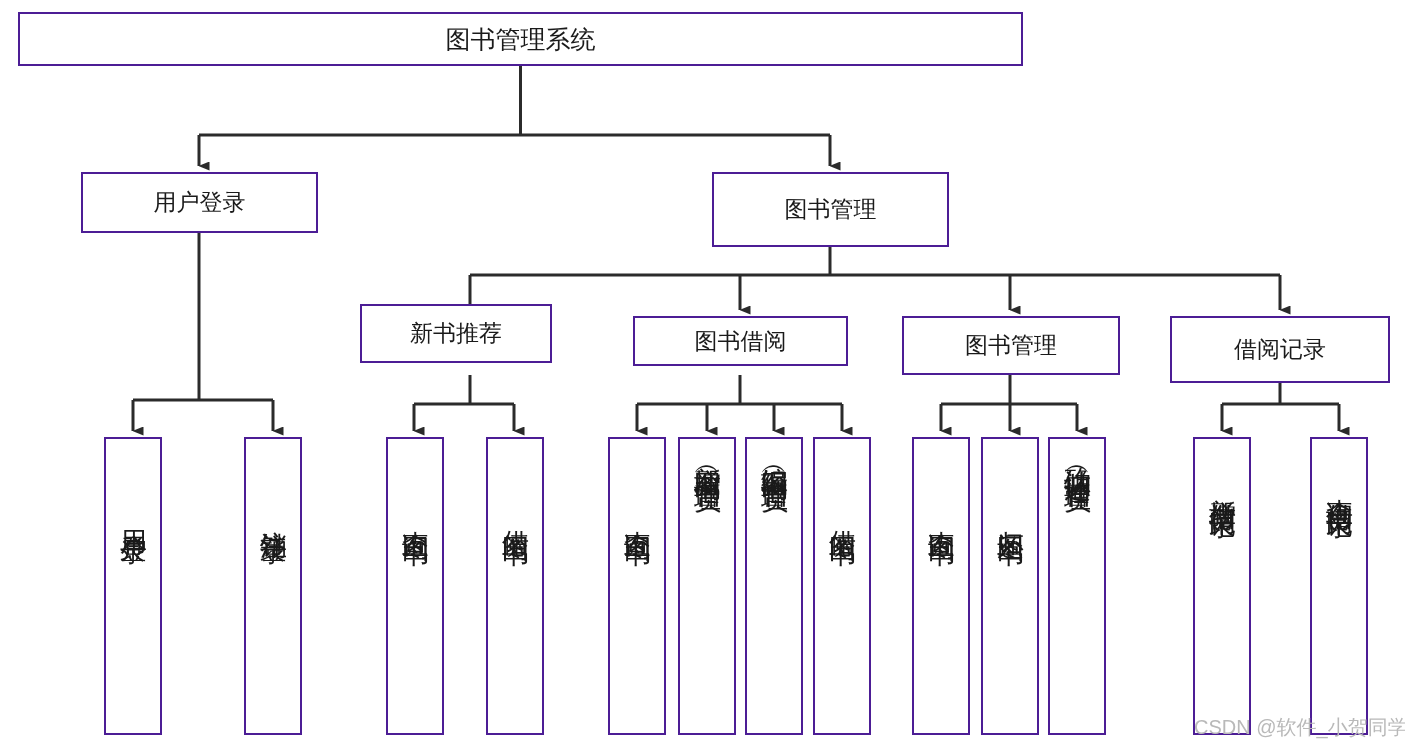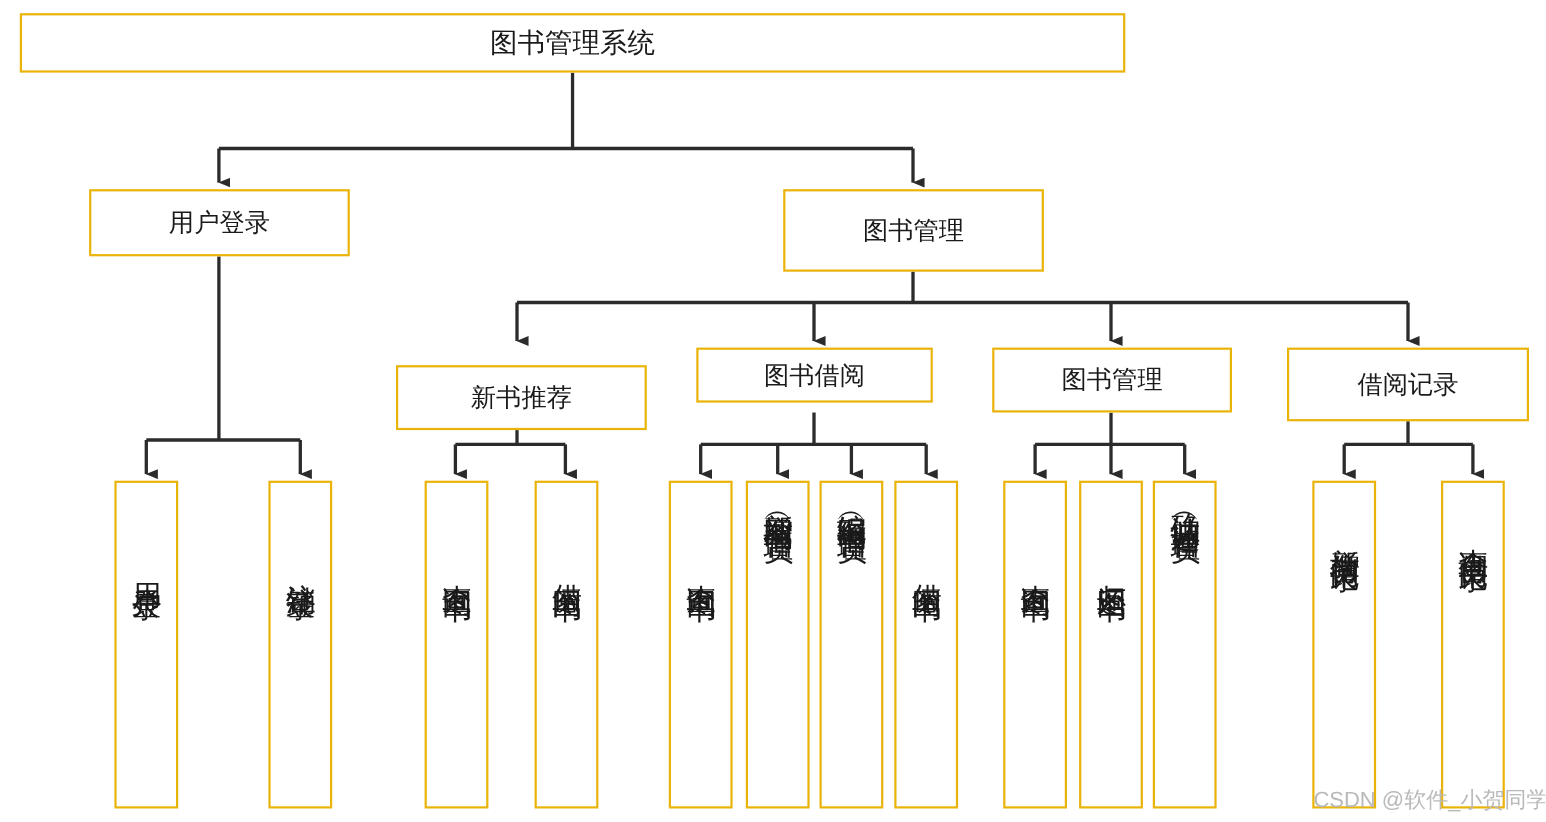--- a/index.html
+++ b/index.html
@@ -22,21 +22,21 @@
     position: absolute;
     left: 0;
     top: 0;
     width: 1405px;
     height: 747px;
   }
   .node-box {
     position: absolute;
     box-sizing: border-box;
     background: #ffffff;
-    border: 2px solid #eab308;
+    border: 2px solid #4c1d95;
     display: flex;
     align-items: center;
     justify-content: center;
     overflow: hidden;
   }
   .node-label {
     color: #1a1a1a;
     font-family: "Liberation Sans", "DejaVu Sans", sans-serif;
     line-height: 1.08;
     white-space: nowrap;
@@ -129,21 +129,21 @@
     <span class="node-label">图书管理系统</span>
   </div>
 
   <div class="node-box level-1" style="left:81px; top:172px; width:237px; height:61px;">
     <span class="node-label">用户登录</span>
   </div>
   <div class="node-box level-1" style="left:712px; top:172px; width:237px; height:75px;">
     <span class="node-label">图书管理</span>
   </div>
 
-  <div class="node-box level-2" style="left:360px; top:332px; width:228px; height:59px;">
+  <div class="node-box level-2" style="left:360px; top:304px; width:192px; height:59px;">
     <span class="node-label">新书推荐</span>
   </div>
   <div class="node-box level-2" style="left:633px; top:316px; width:215px; height:50px;">
     <span class="node-label">图书借阅</span>
   </div>
   <div class="node-box level-2" style="left:902px; top:316px; width:218px; height:59px;">
     <span class="node-label">图书管理</span>
   </div>
   <div class="node-box level-2" style="left:1170px; top:316px; width:220px; height:67px;">
     <span class="node-label">借阅记录</span>

